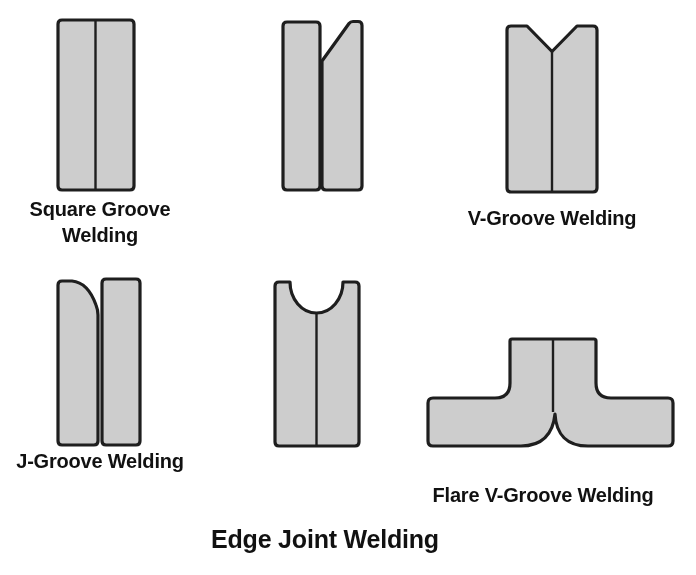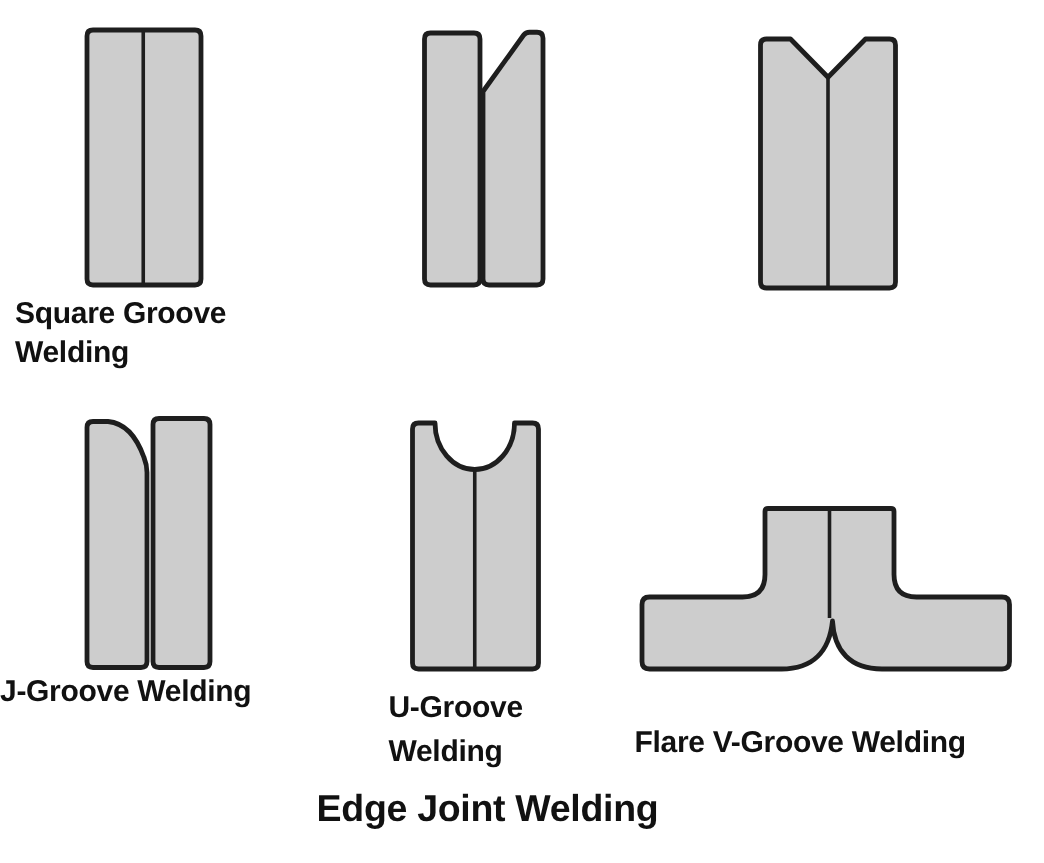--- a/index.html
+++ b/index.html
@@ -31,20 +31,21 @@
     stroke: var(--outline, #1e1e1e);
     stroke-width: 2.4;
     stroke-linecap: butt;
   }
   .label {
     position: absolute;
     color: var(--text, #111111);
     font-weight: bold;
     font-size: 20px;
     line-height: 26px;
+    text-align: center;
     letter-spacing: -0.2px;
     white-space: normal;
   }
   .label.tight { line-height: 29px; }
   .figure-title {
     position: absolute;
     color: var(--text, #111111);
     font-weight: bold;
     font-size: 25px;
     line-height: 30px;
@@ -87,22 +88,22 @@
     <g>
       <path class="plate" d="M 510 341 Q 510 339 512 339 H 594 Q 596 339 596 341 V 383 Q 596 398 611 398 H 668 Q 673 398 673 403 V 441 Q 673 446 668 446 H 588 C 567 446 556 434 555 414 C 553 434 542 446 521 446 H 433 Q 428 446 428 441 V 403 Q 428 398 433 398 H 495 Q 510 398 510 383 Z"></path>
       <path class="seam" d="M 553 339 V 412"></path>
     </g>
 
   </svg>
 
   <div class="label" style="left:10px; top:196px; width:180px;">Square Groove Welding</div>
 
 
+  <div class="label" style="left:452px; top:205px; width:200px;">V-Groove Welding</div>
 
   <div class="label" style="left:0px; top:448px; width:200px;">J-Groove Welding</div>
 
-  <div class="label tight" style="left:259px; top:458px; width:115px;">U-Groove Welding</div>
 
   <div class="label" style="left:423px; top:482px; width:240px;">Flare V-Groove Welding</div>
 
   <div class="figure-title" style="left:175px; top:524px; width:300px;text-align:center;">Edge Joint Welding</div>
 
 </div>
 
 </body></html>

